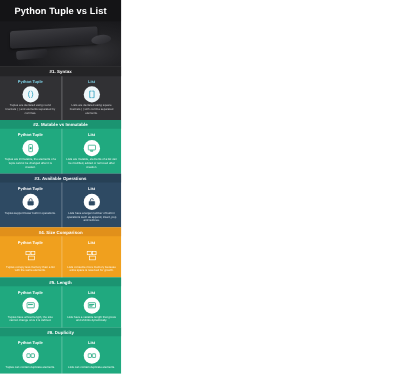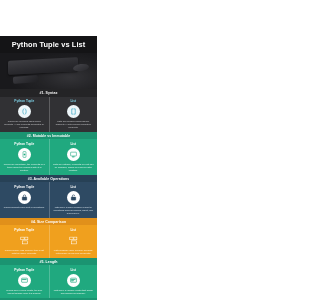--- a/index.html
+++ b/index.html
@@ -2,21 +2,21 @@
 <html><head>
 <meta charset="utf-8">
 <style>
   * { margin:0; padding:0; box-sizing:border-box; }
   html,body { width:97px; height:300px; }
   body {
     font-family:"Liberation Sans", sans-serif;
     background:#ffffff;
     overflow:hidden;
   }
-  .infographic { width:97px; height:216px; position:relative;margin-top:36px; }
+  .infographic { width:97px; height:216px; position:relative; }
 
   
   .hero {
     position:relative;
     height:53px;
     background:#2b2b2d;
     overflow:hidden;
   }
   .hero-photo {
     position:absolute; inset:0;

